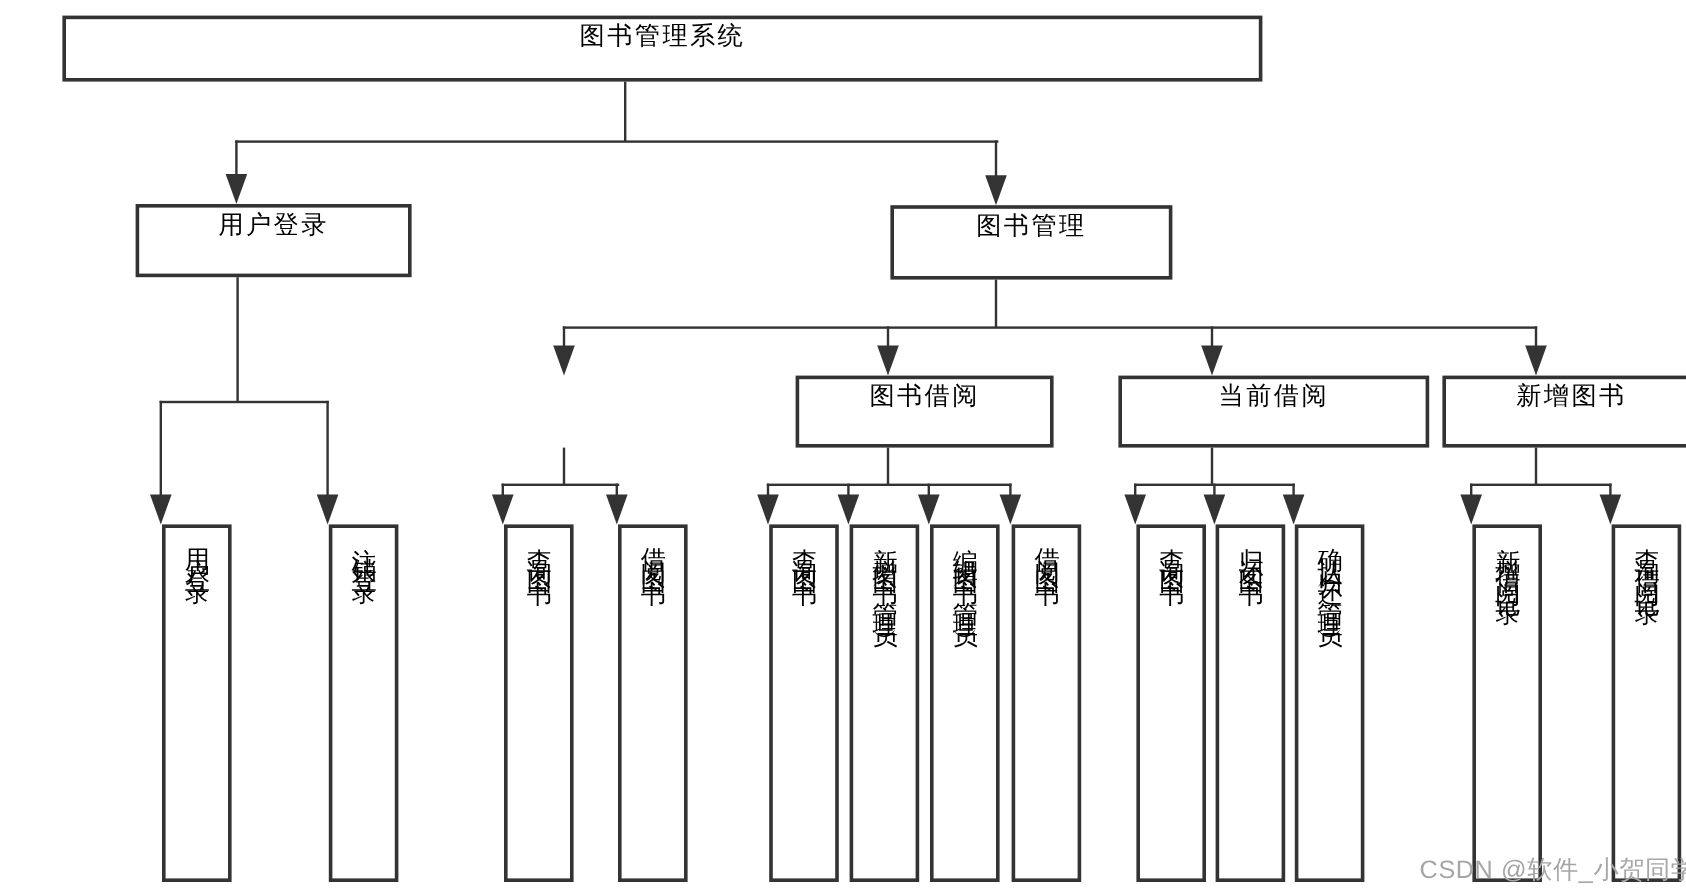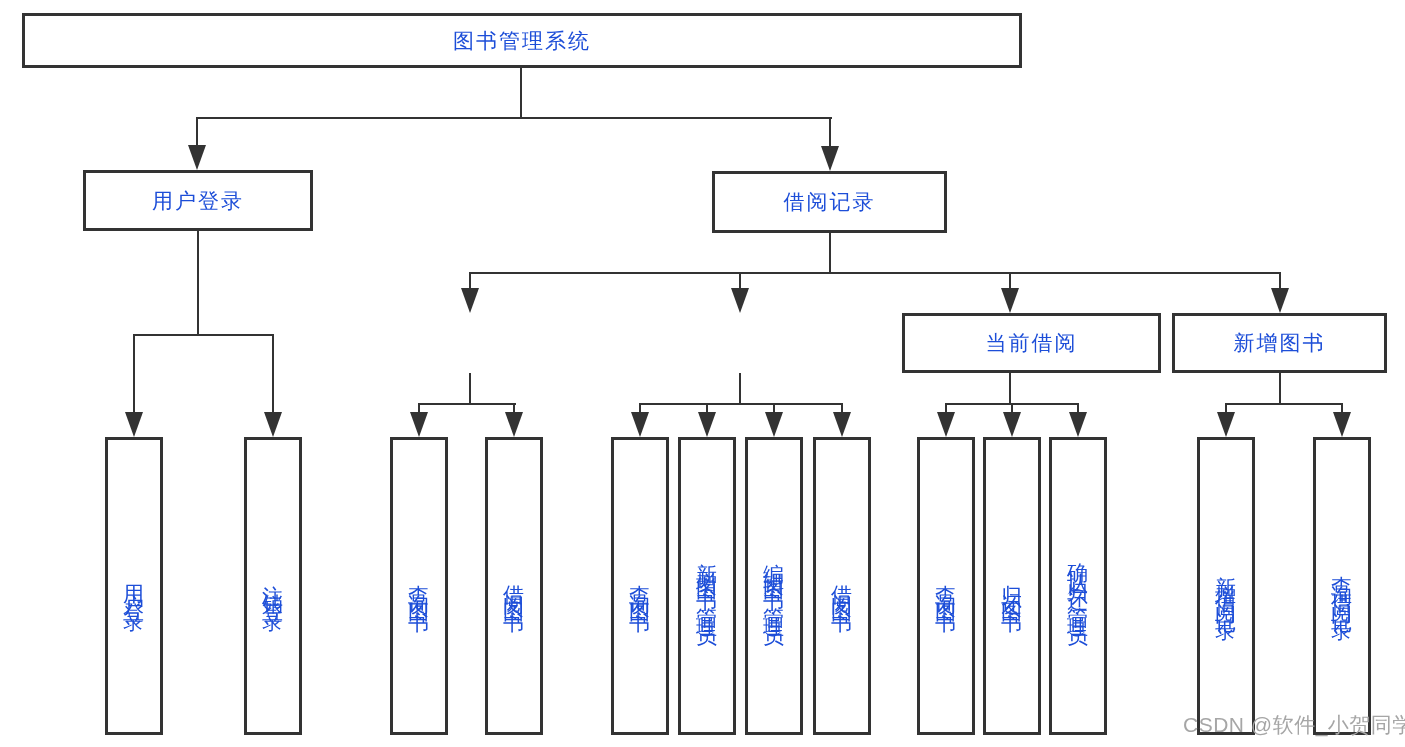--- a/index.html
+++ b/index.html
@@ -11,22 +11,23 @@
     overflow:hidden;
   }
   .stage { position:absolute; left:0; top:0; width:1405px; height:747px; }
 
   
   .node {
     position:absolute;
     border:3px solid #333333;
     background:#ffffff;
     box-sizing:border-box;
-    display:flex; align-items:center; justify-content:center;
-    color:#1d4ed8;
+    display:flex; justify-content:center;
+    color:#000000;
+    margin-left:30px;
   }
   .node.h span {
     font-size:21px;
     letter-spacing:2px;
     white-space:nowrap;
   }
   .node.v span {
     writing-mode:vertical-rl;
     text-orientation:mixed;
     font-size:21px;
@@ -62,24 +63,27 @@
 
   <div class="node h" style="left:22px; top:13px; width:1000px; height:55px;">
     <span>图书管理系统</span>
   </div>
 
   <div class="node h" style="left:83px; top:170px; width:230px; height:61px;">
     <span>用户登录</span>
   </div>
 
   <div class="node h" style="left:712px; top:171px; width:235px; height:62px;">
-    <span>借阅记录</span>
-  </div>
-
-
+    <span>图书管理</span>
+  </div>
+
+
+  <div class="node h" style="left:633px; top:313px; width:215px; height:60px;">
+    <span>图书借阅</span>
+  </div>
 
   <div class="node h" style="left:902px; top:313px; width:259px; height:60px;">
     <span>当前借阅</span>
   </div>
 
   <div class="node h" style="left:1172px; top:313px; width:215px; height:60px;">
     <span>新增图书</span>
   </div>
 
   <div class="node v" style="left:105px; top:437px; width:58px; height:298px;">

